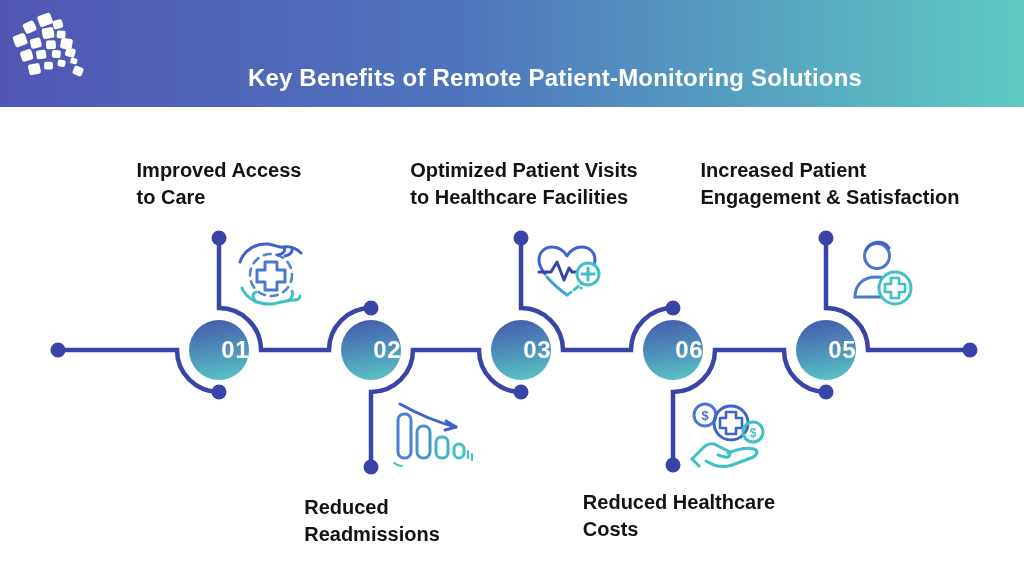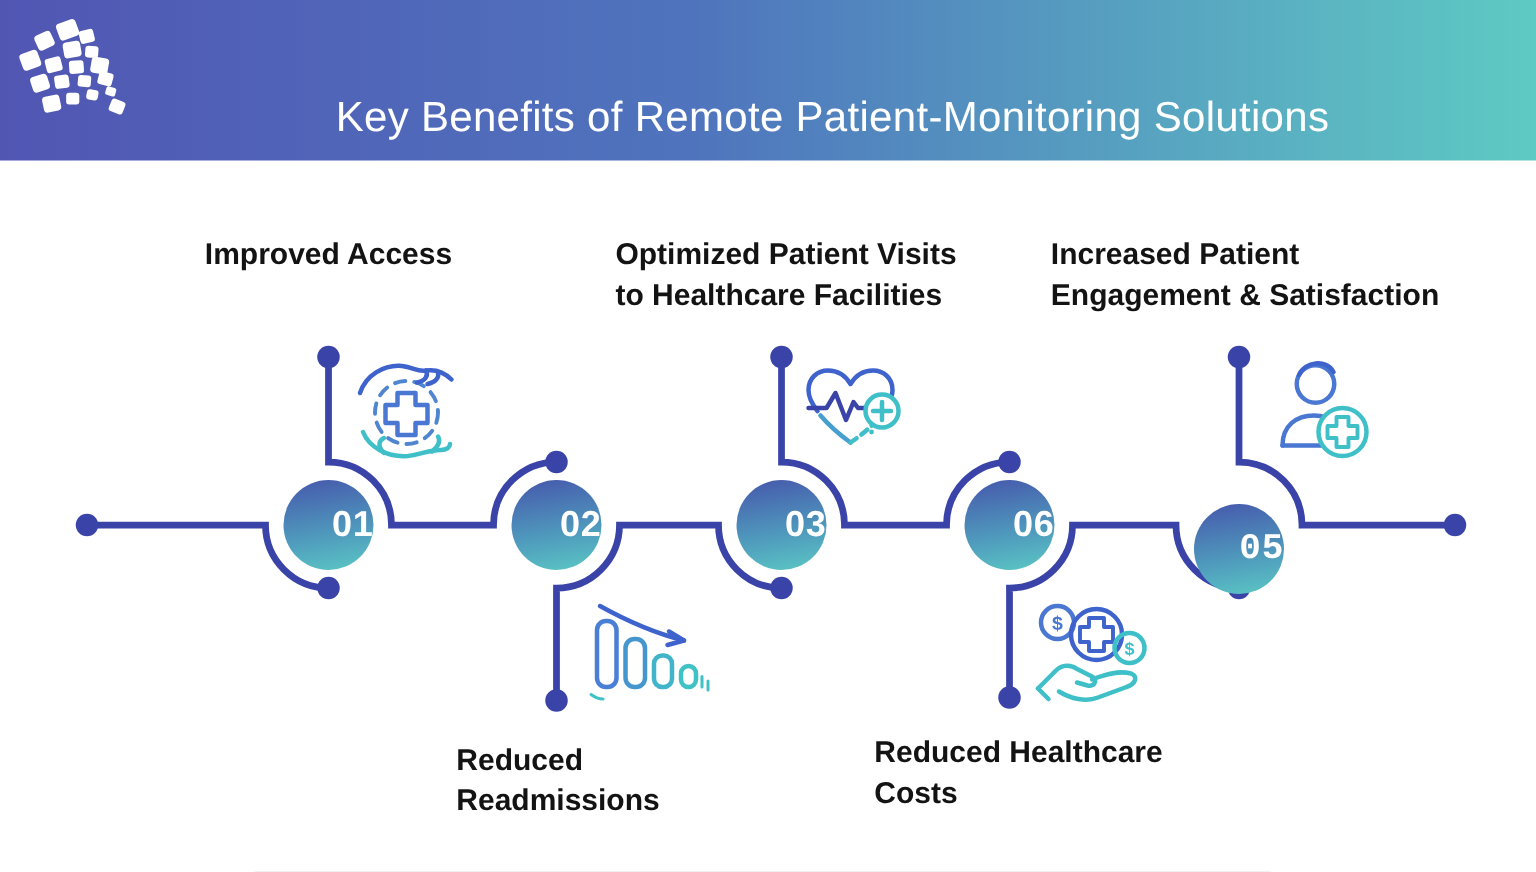--- a/index.html
+++ b/index.html
@@ -8,21 +8,21 @@
     font-family:"Liberation Sans",sans-serif;overflow:hidden;margin:0 auto;
   }
   
   .header{
     position:absolute;left:0;top:0;width:1024px;height:107px;
     background:linear-gradient(90deg,#5156b3 0%,#4f74bd 45%,#5ecac3 100%);
     display:flex;align-items:center;
   }
   .logo-wrap{width:96px;display:flex;justify-content:center;align-items:center;}
   .title{
-    flex:1;text-align:center;color:#ffffff;font-size:28px;font-weight:400;
+    flex:1;text-align:center;color:#ffffff;font-size:24px;font-weight:700;
     letter-spacing:.2px;padding-right:10px;white-space:nowrap;margin-top:48px;
   }
   
   .timeline-svg{position:absolute;left:0;top:0;width:1024px;height:581px;}
   .step-circle{
     position:absolute;width:60px;height:60px;border-radius:50%;
     background:linear-gradient(170deg,#4760ae 8%,#4f9bbd 60%,#5bc8c4 100%);
     display:flex;align-items:center;justify-content:flex-end;
     color:#ffffff;font-size:24px;font-weight:700;letter-spacing:.5px;z-index:2;
   }
@@ -96,26 +96,27 @@
   </div>
   <div class="step-circle" style="left:341px;top:320px;">
     <span>02</span>
   </div>
   <div class="step-circle" style="left:491px;top:320px;">
     <span>03</span>
   </div>
   <div class="step-circle" style="left:643px;top:320px;">
     <span>06</span>
   </div>
-  <div class="step-circle" style="left:796px;top:336px;font-family:Liberation Mono, monospace;">
+  <div class="step-circle" style="left:796px;top:320px;">
     <span>05</span>
   </div>
 
   <div class="step-label" style="left:219px;top:157px;">
     <div>Improved Access</div>
+    <div>to Care</div>
   </div>
   <div class="step-label" style="left:524px;top:157px;">
     <div>Optimized Patient Visits</div>
     <div>to Healthcare Facilities</div>
   </div>
   <div class="step-label" style="left:830px;top:157px;">
     <div>Increased Patient</div>
     <div>Engagement &amp; Satisfaction</div>
   </div>
   <div class="step-label" style="left:372px;top:494px;">

